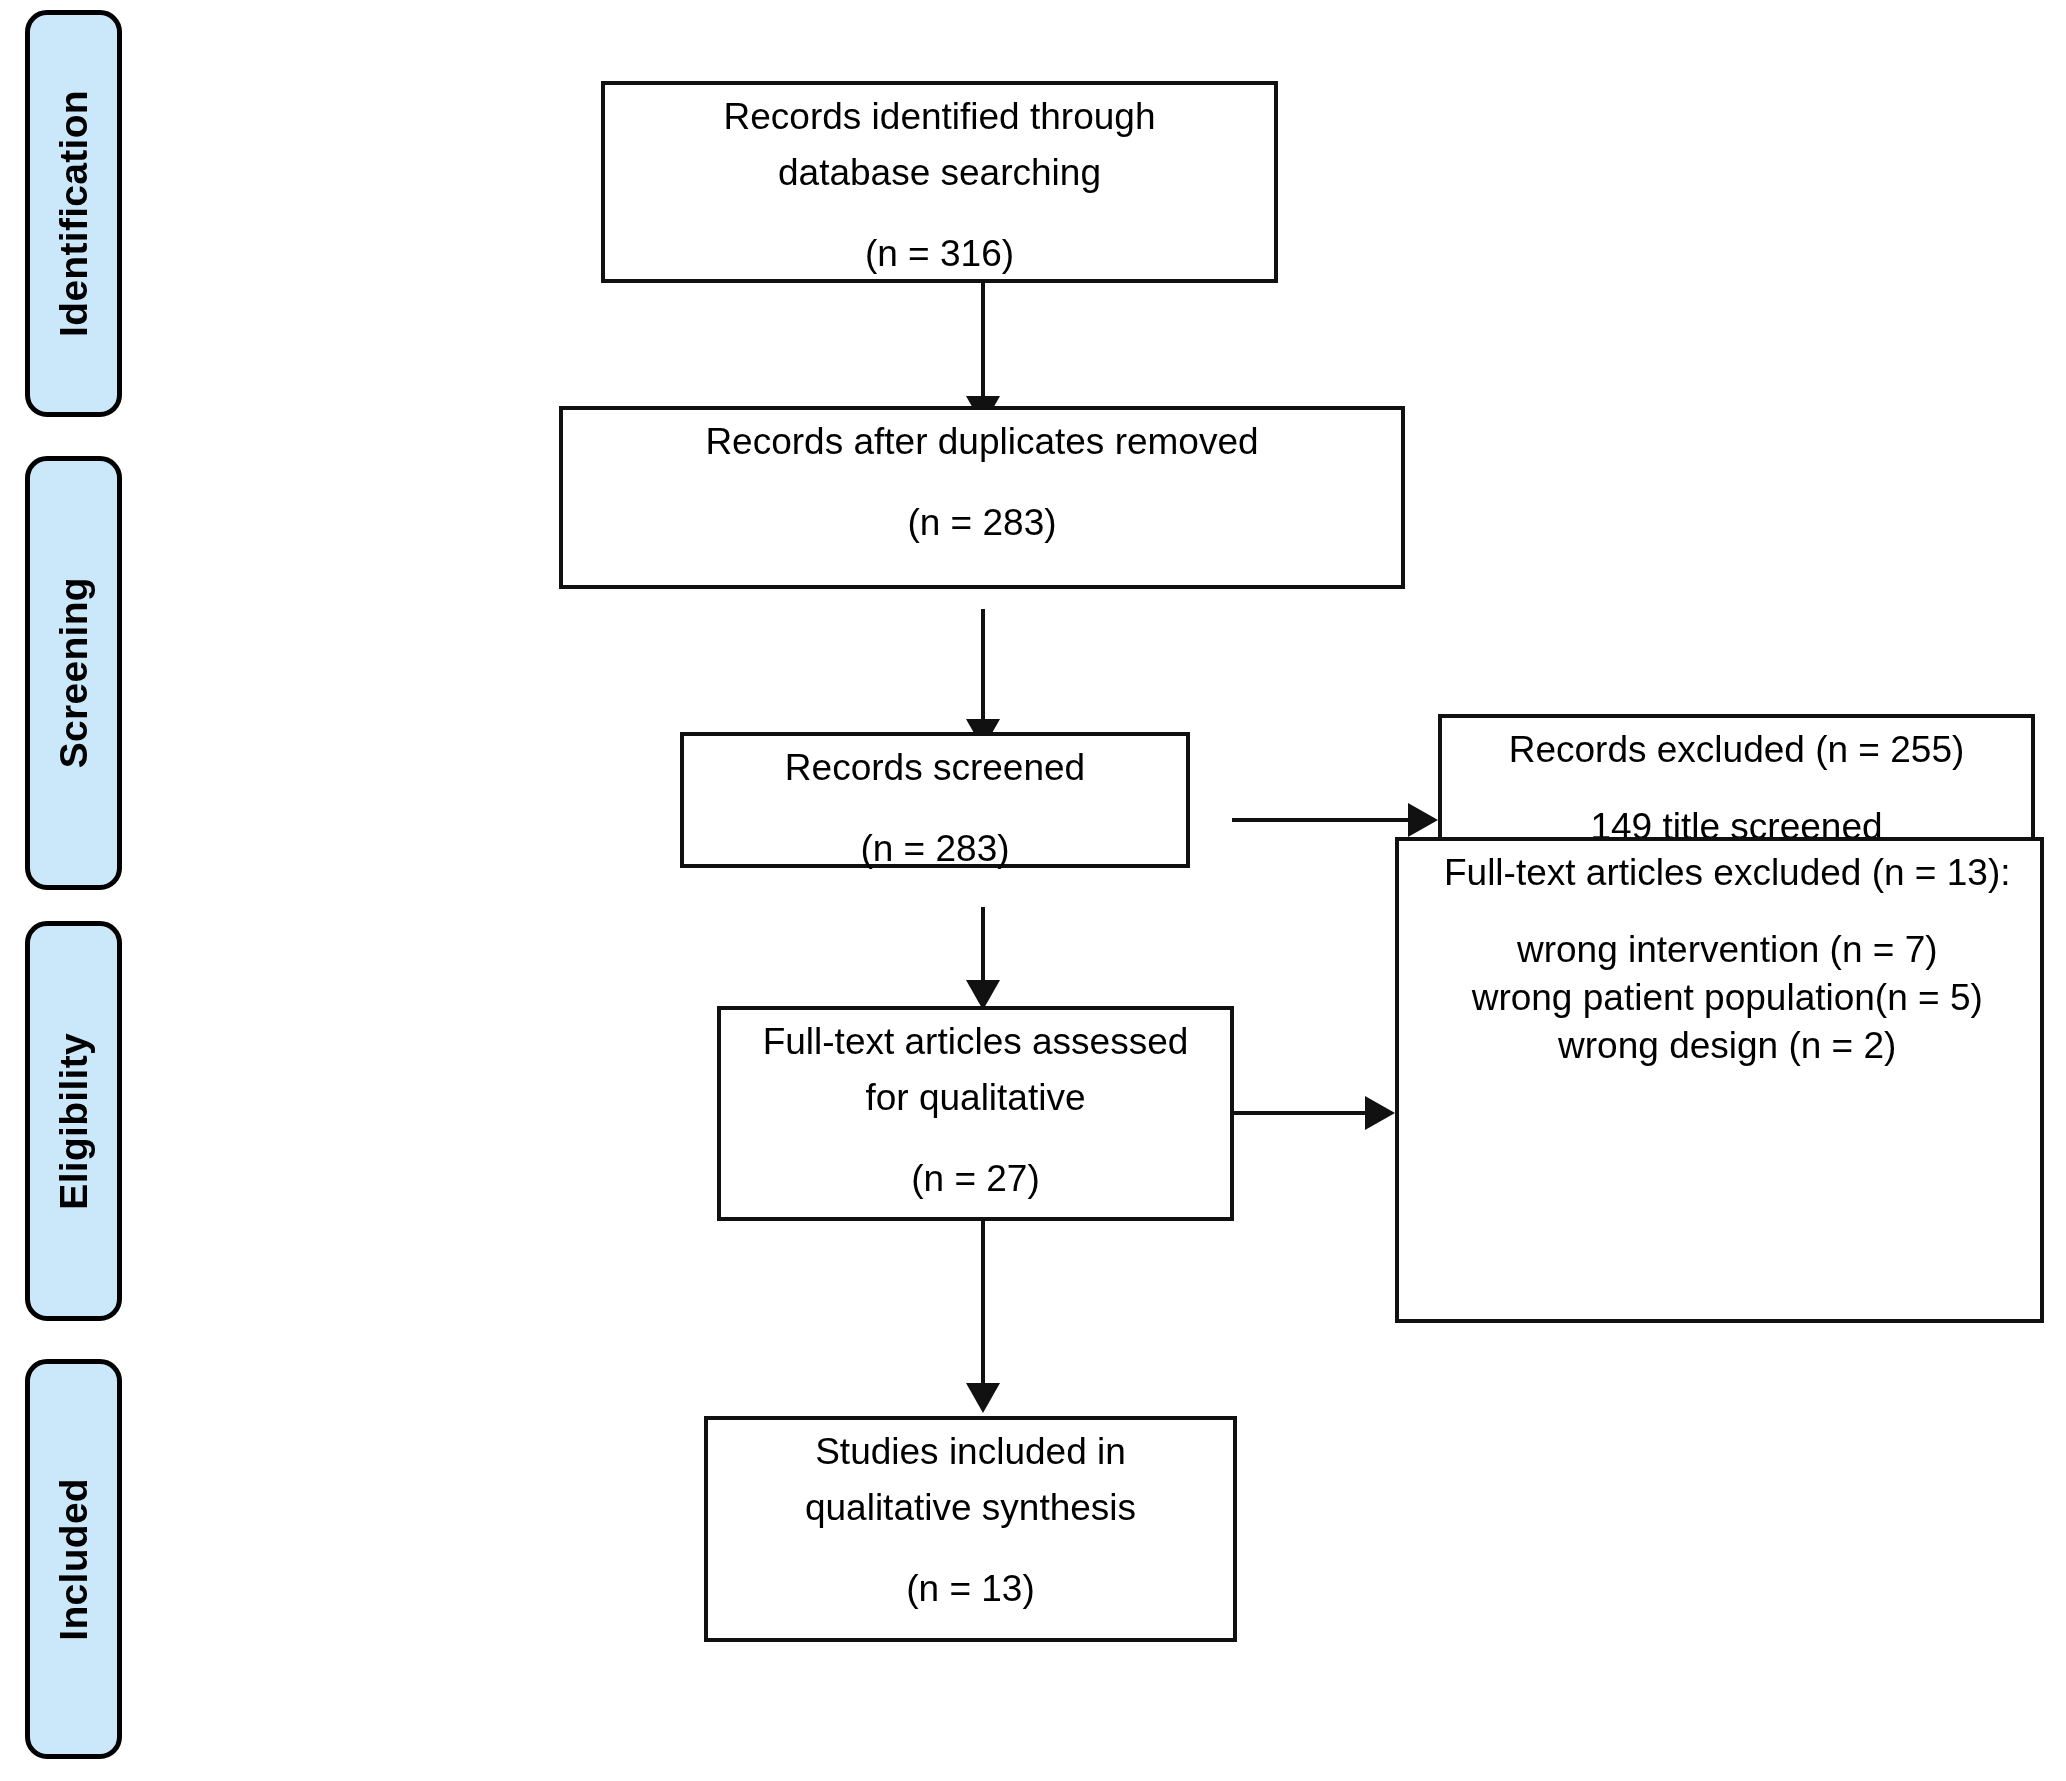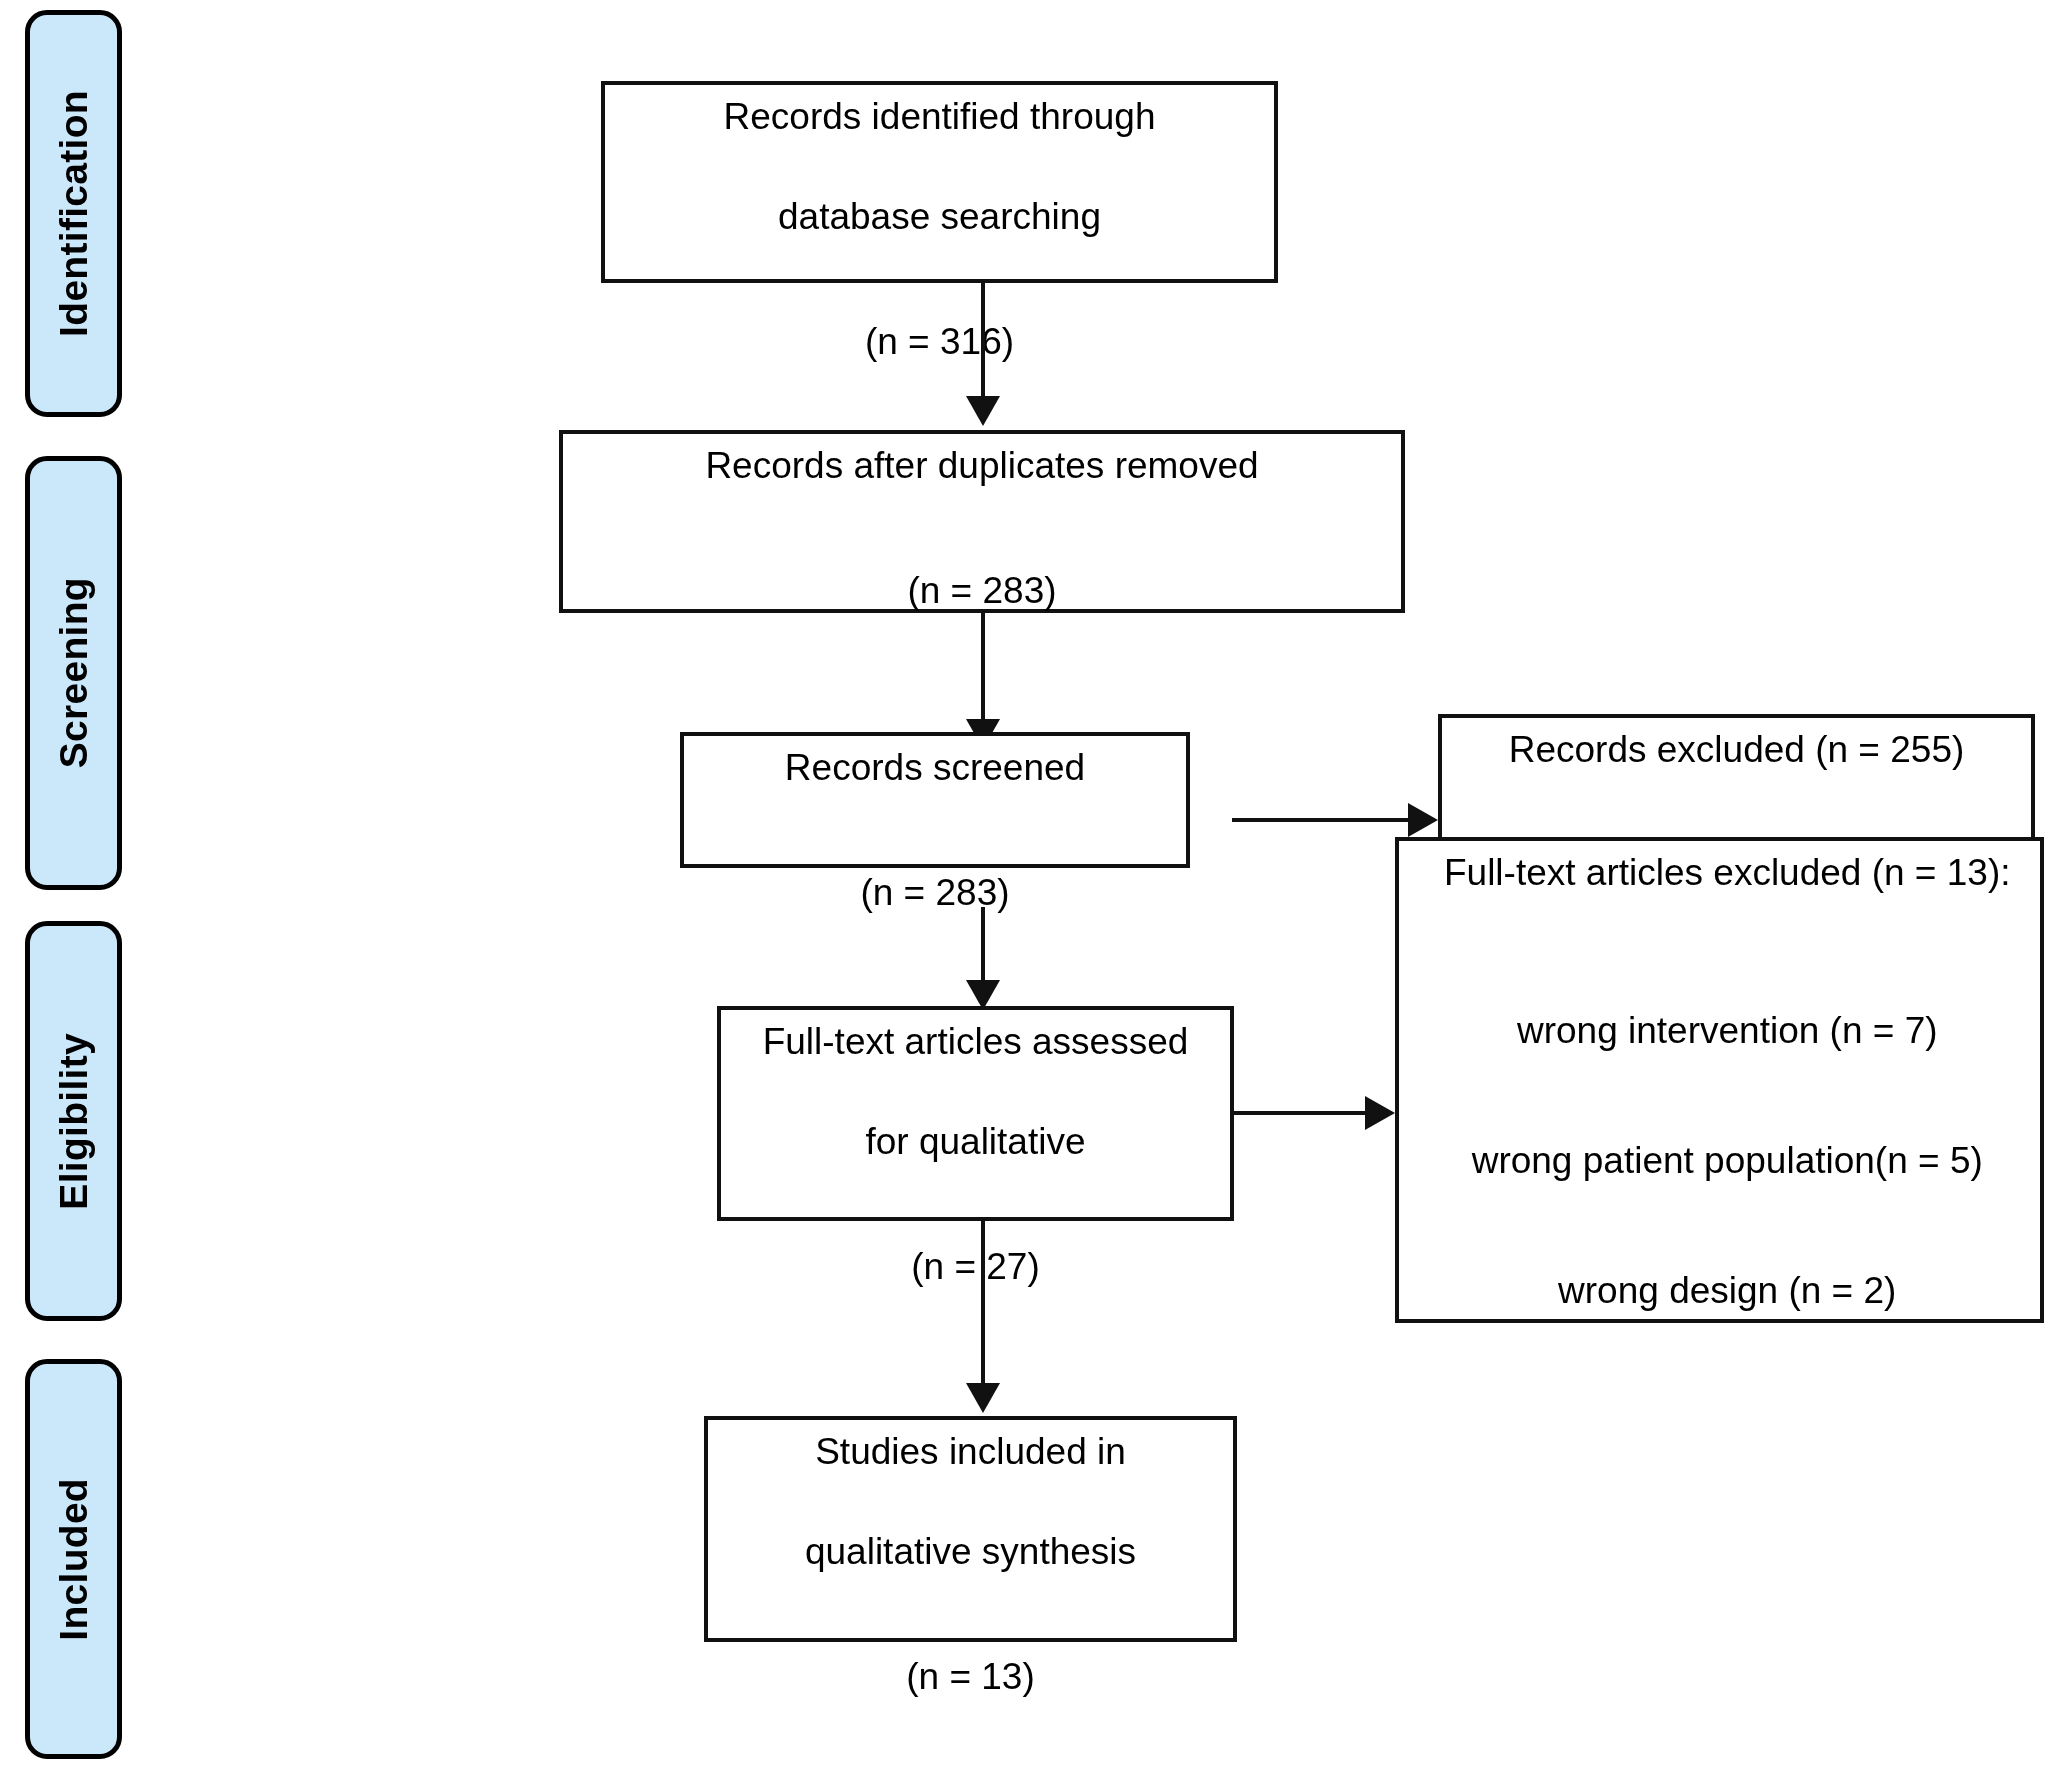--- a/index.html
+++ b/index.html
@@ -43,25 +43,24 @@
 
   
   .flow-box {
     position: absolute;
     box-sizing: border-box;
     background: #ffffff;
     border: 4.5px solid #111111;
     display: flex;
     flex-direction: column;
     align-items: center;
-    justify-content: space-between;
+    justify-content: flex-start;
     text-align: center;
     color: #000000;
     padding: 3.9px 9px;
-    gap: 44px;
   }
   .flow-box .line {
     font-size: 37px;
     line-height: 1.52;
     white-space: nowrap;
   }
   .flow-box .line.bold {
     font-weight: normal;
   }
   .flow-box .line.gap-above {
@@ -122,21 +121,21 @@
 
   <div class="flow-box" style="left:601px; top:81px; width:677px; height:202px;">
     <div class="line">Records identified through</div>
     <div class="line">database searching</div>
     <div class="line bold gap-above">(n = 316)</div>
   </div>
 
   <div class="v-line" style="left:981px; top:282px; height:118px;"></div>
   <div class="arrow-down" style="left:966px; top:396px;"></div>
 
-  <div class="flow-box" style="left:559px; top:430px; width:846px; height:183px;">
+  <div class="flow-box" style="left:559px; top:406px; width:846px; height:183px;">
     <div class="line">Records after duplicates removed</div>
     <div class="line bold gap-above">(n = 283)</div>
   </div>
 
   <div class="v-line" style="left:981px; top:609px; height:114px;"></div>
   <div class="arrow-down" style="left:966px; top:719px;"></div>
 
   <div class="flow-box" style="left:680px; top:732px; width:510px; height:136px;">
     <div class="line">Records screened</div>
     <div class="line bold gap-above">(n = 283)</div>

